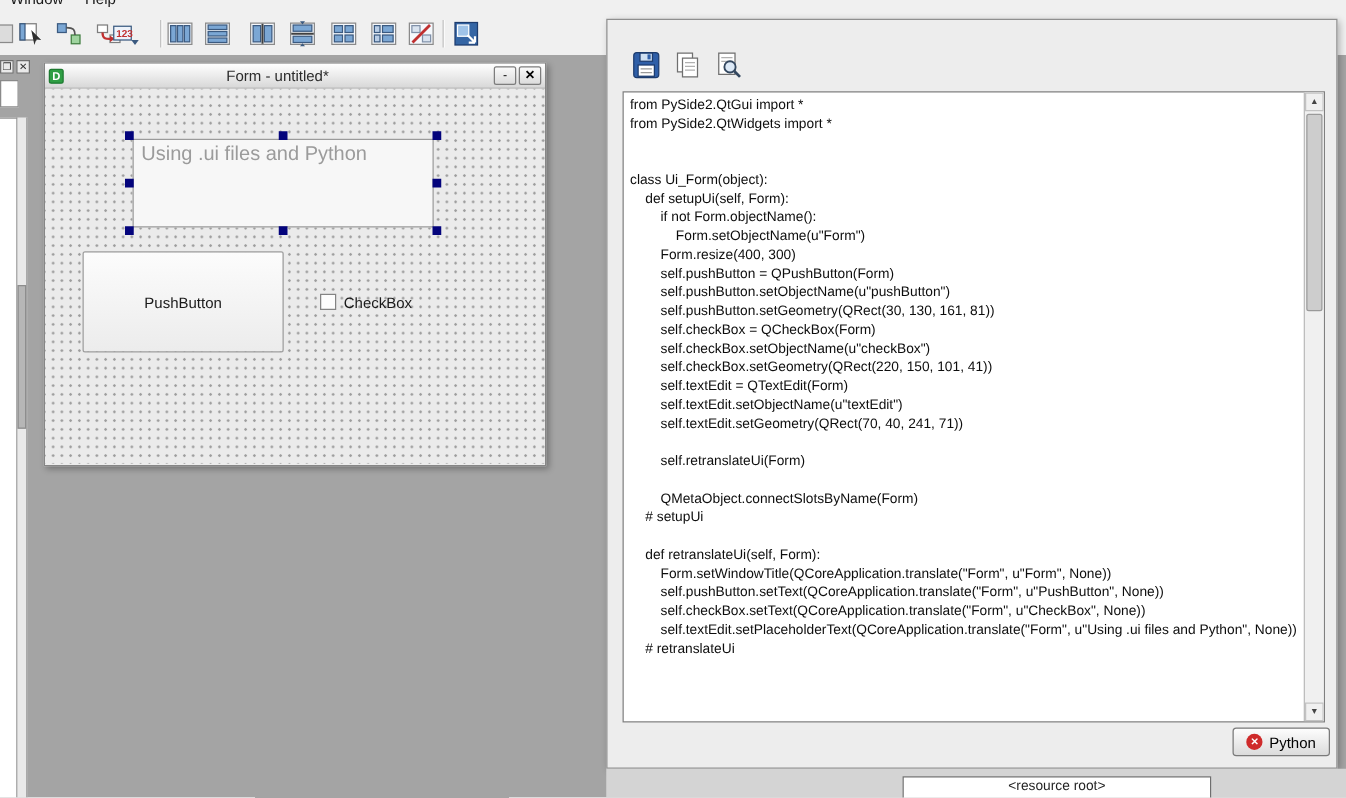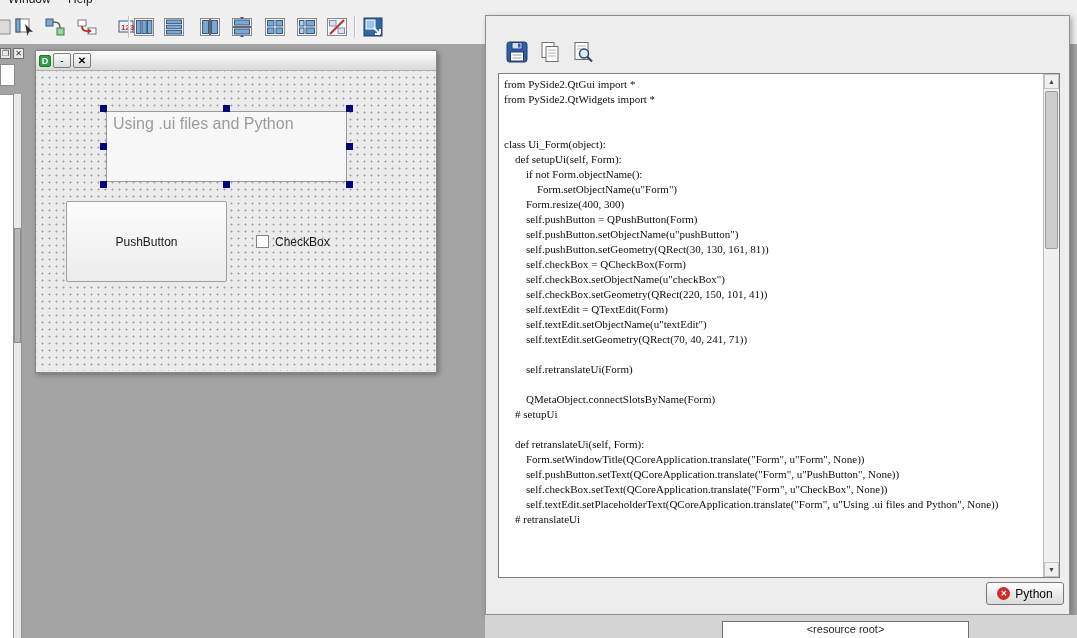--- a/index.html
+++ b/index.html
@@ -40,21 +40,21 @@
   .hdl{position:absolute;width:7px;height:7px;background:#04047c}
   #pushbutton-widget{position:absolute;left:30px;top:130px;width:161px;height:81px;border:1px solid #9f9f9f;border-radius:2px;background:linear-gradient(#fcfcfc,#ececec);display:flex;align-items:center;justify-content:center;font-size:12px;color:#1a1a1a}
   #checkbox-widget{position:absolute;left:220px;top:150px;width:101px;height:41px;display:flex;align-items:center}
   #checkbox-box{width:13px;height:13px;background:#fdfdfd;border:1px solid #848484;margin-right:6px}
 
   
   #code-dialog{position:absolute;left:485px;top:15px;width:585px;height:600px;background:#ededed;border:1px solid #8f8f8f;box-shadow:2px 2px 6px rgba(0,0,0,.3)}
   .dbtn{position:absolute;top:23px;width:26px;height:26px;border:0;background:transparent;padding:1px;cursor:pointer}
   .dbtn svg{display:block;width:24px;height:24px}
   #code-area{position:absolute;left:12px;top:57px;width:562px;height:505px;background:#fff;border:1px solid #7f7f7f;overflow:hidden}
-  #code-text{position:absolute;left:5px;top:3px;right:20px;white-space:pre-wrap;word-break:break-word;font-family:Liberation Serif, serif;font-size:11px;line-height:15px;color:#0d0d0d}
+  #code-text{position:absolute;left:5px;top:3px;right:20px;white-space:pre-wrap;word-break:break-word;font-family:Liberation Sans, sans-serif;font-size:11px;line-height:15px;color:#0d0d0d}
   #vscroll{position:absolute;right:0;top:0;width:16px;height:503px;background:#f0f0f0;border-left:1px solid #bdbdbd}
   .sbtn{position:absolute;left:0;width:15px;height:15px;background:#f0f0f0;border:1px solid #c2c2c2;font-size:7px;line-height:13px;text-align:center;color:#444;padding:0}
   #vthumb{position:absolute;left:1px;top:17px;width:13px;height:158px;background:#cdcdcd;border:1px solid #9a9a9a;border-radius:2px}
   #close-button{position:absolute;left:500px;top:566px;width:78px;height:23px;border:1px solid #7a7a7a;border-radius:3px;background:linear-gradient(#fdfdfd,#dbdbdb);display:flex;align-items:center;justify-content:center;font-size:12px;cursor:pointer}
   #close-x{width:13px;height:13px;border-radius:50%;background:#cf2b2b;color:#fff;font-size:8px;line-height:13px;text-align:center;font-weight:bold;margin-right:5px}
 
   
   #resource-panel{position:absolute;left:485px;top:615px;width:592px;height:23px;background:#d4d4d4}
   #resource-root-box{position:absolute;left:237px;top:6px;width:247px;height:19px;background:#fff;border:1px solid #6f6f6f;text-align:center;font-size:11px;line-height:15px;color:#1f1f1f}
 </style>
@@ -89,21 +89,21 @@
       </svg>
   </button>
   <button class="tbtn" style="left:74px">
     <svg viewBox="0 0 22 22">
         <rect x="2" y="4" width="8" height="6" fill="#fff" stroke="#7d7d7d"></rect>
         <rect x="12" y="12" width="8" height="6" fill="#fff" stroke="#7d7d7d"></rect>
         <path d="M6 10 C6 16 10 15 14 15" fill="none" stroke="#c03030" stroke-width="1.8"></path>
         <path d="M12 12.5 L16 15 L12 17.5 Z" fill="#c03030"></path>
       </svg>
   </button>
-  <button class="tbtn" style="left:116px">
+  <button class="tbtn" style="left:88px">
     <svg viewBox="0 0 22 22">
         <rect x="1" y="5" width="14" height="11" fill="#eef3fa" stroke="#3b5a80"></rect>
         <text x="3" y="13.5" font-size="8" font-weight="bold" fill="#c03030">123</text>
         <path d="M15 16 L21 16 L18 20 Z" fill="#3b5a80"></path>
       </svg>
   </button>
 
   <div class="tsep" style="left:128px"></div>
 
   <button class="tbtn" style="left:131px">
@@ -184,20 +184,21 @@
 <button class="dockbtn" style="left:13px;top:48px">✕</button>
 <div id="filter-field"></div>
 <div id="widgetbox"></div>
 <div id="left-scroll-track">
   <div id="left-scroll-thumb"></div>
 </div>
 
 <div id="form-window">
   <div id="form-titlebar">
     <div id="form-type-icon">D</div>
+    <div id="form-title">Form - untitled*</div>
     <button class="winbtn">-</button>
     <button class="winbtn close">✕</button>
   </div>
   <div id="form-body">
     <div id="textedit-widget">Using .ui files and Python</div>
 
     <div class="hdl" style="left:64px;top:34px"></div>
     <div class="hdl" style="left:187px;top:34px"></div>
     <div class="hdl" style="left:310px;top:34px"></div>
     <div class="hdl" style="left:64px;top:72px"></div>

